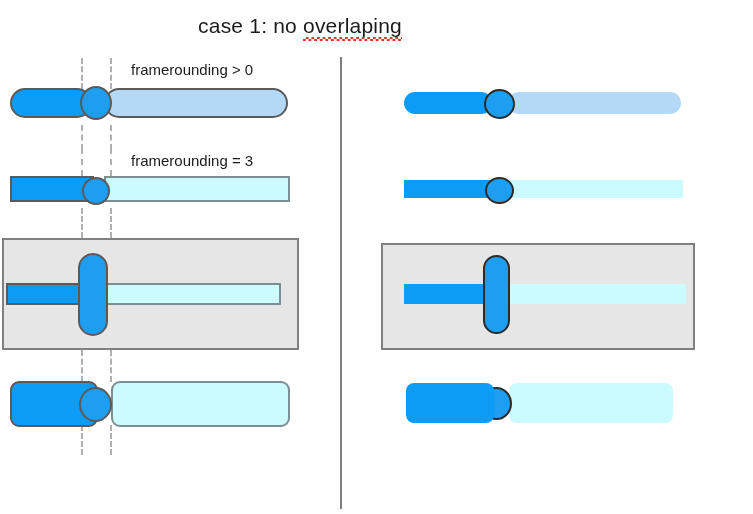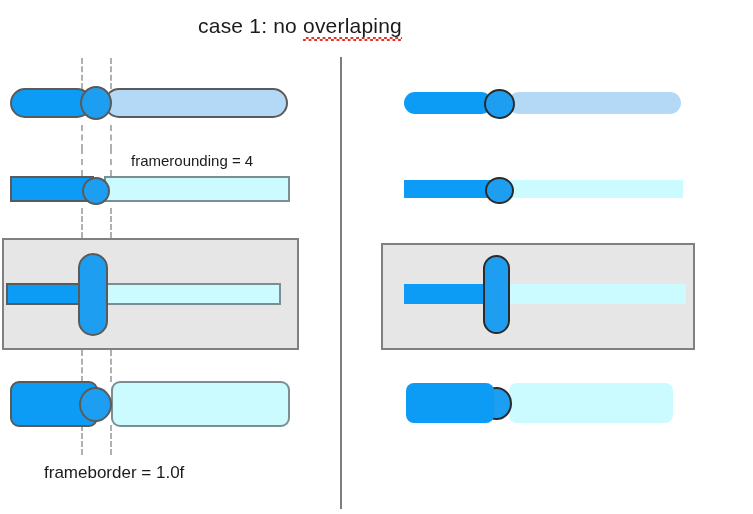--- a/index.html
+++ b/index.html
@@ -116,42 +116,42 @@
   <div class="guide" style="left:110px;top:350px;height:32px;"></div>
 
   <div class="guide" style="left:81px;top:425px;height:30px;"></div>
   <div class="guide" style="left:110px;top:425px;height:30px;"></div>
 
   <div class="row" style="left:0;top:0;">
     <div class="track bordered-el" style="left:104px;top:88px;width:184px;height:30px;background:#b3d9f7;border-radius:15px;"></div>
     <div class="fill bordered-el" style="left:10px;top:88px;width:82px;height:30px;border-radius:15px;"></div>
     <div class="knob bordered-el" style="left:80px;top:86px;width:32px;height:34px;border-radius:50%;"></div>
   </div>
+  <div class="inline-label" style="left:131px;top:61px;">framerounding &gt; 0</div>
 
   <div class="row" style="left:0;top:0;">
     <div class="track bordered-soft" style="left:104px;top:176px;width:186px;height:26px;background:#ccfbff;border-radius:0;"></div>
     <div class="fill bordered-el" style="left:10px;top:176px;width:84px;height:26px;border-radius:0;"></div>
     <div class="knob bordered-el" style="left:82px;top:177px;width:28px;height:28px;border-radius:50%;"></div>
   </div>
-  <div class="inline-label" style="left:131px;top:152px;">framerounding = 4</div>
+  <div class="inline-label" style="left:131px;top:152px;">framerounding = 3</div>
 
   <div class="panel bordered" style="left:2px;top:238px;width:297px;height:112px;"></div>
   <div class="row" style="left:0;top:0;">
     <div class="track bordered-soft" style="left:104px;top:283px;width:177px;height:22px;background:#ccfbff;border-radius:0;"></div>
     <div class="fill bordered-el" style="left:6px;top:283px;width:88px;height:22px;border-radius:0;"></div>
     <div class="knob bordered-el" style="left:78px;top:253px;width:30px;height:83px;border-radius:15px;"></div>
   </div>
 
   <div class="row" style="left:0;top:0;">
     <div class="track bordered-soft" style="left:111px;top:381px;width:179px;height:46px;background:#ccfbff;border-radius:9px;"></div>
     <div class="fill bordered-el" style="left:10px;top:381px;width:88px;height:46px;border-radius:9px;"></div>
     <div class="knob bordered-el" style="left:79px;top:387px;width:33px;height:35px;border-radius:50%;"></div>
   </div>
 
-  <div class="caption" style="left:44px;top:463px;">frameborder = 1.0f</div>
 
   <div class="row" style="left:0;top:0;">
     <div class="track" style="left:508px;top:92px;width:173px;height:22px;background:#b3d9f7;border-radius:11px;"></div>
     <div class="fill" style="left:404px;top:92px;width:88px;height:22px;border-radius:11px;"></div>
     <div class="knob knob-outline" style="left:484px;top:89px;width:31px;height:30px;border-radius:50%;"></div>
   </div>
 
   <div class="row" style="left:0;top:0;">
     <div class="track" style="left:508px;top:180px;width:175px;height:18px;background:#ccfbff;border-radius:0;"></div>
     <div class="fill" style="left:404px;top:180px;width:88px;height:18px;border-radius:0;"></div>

